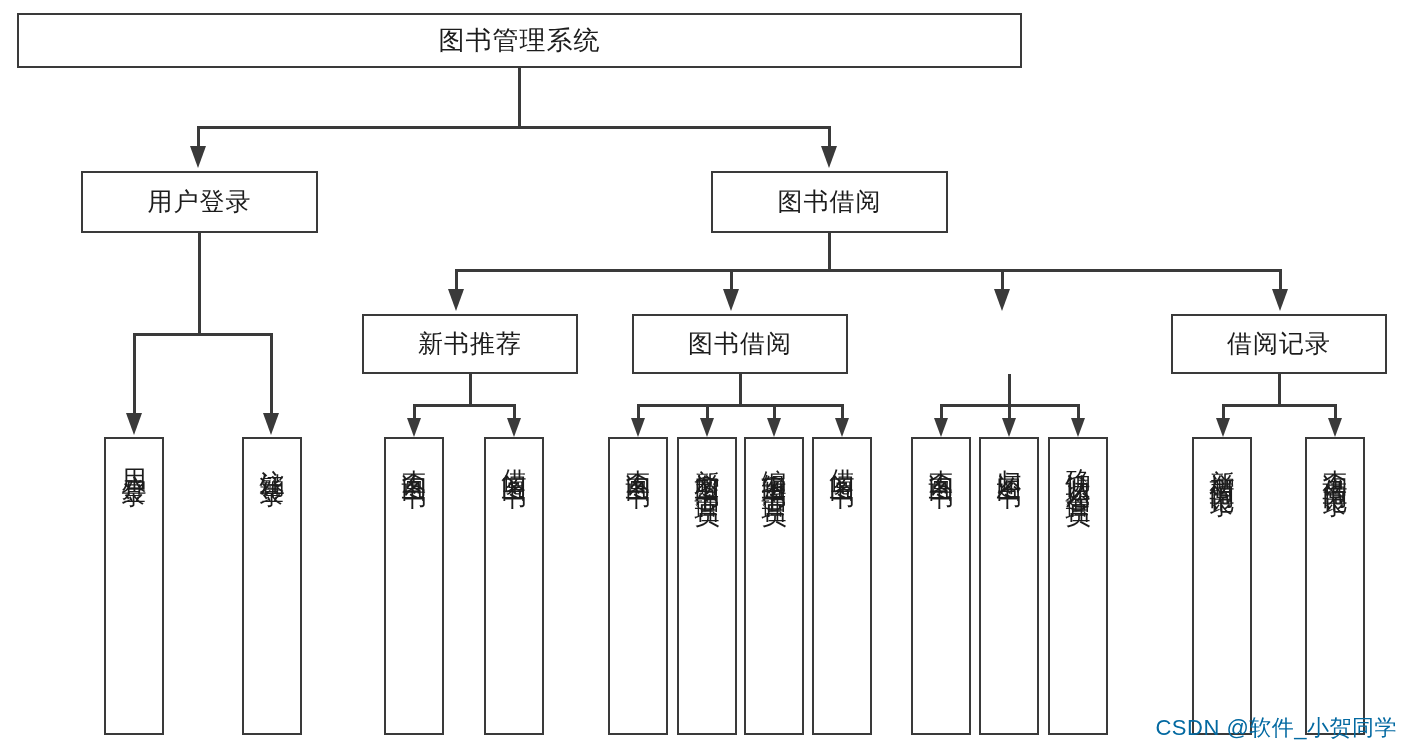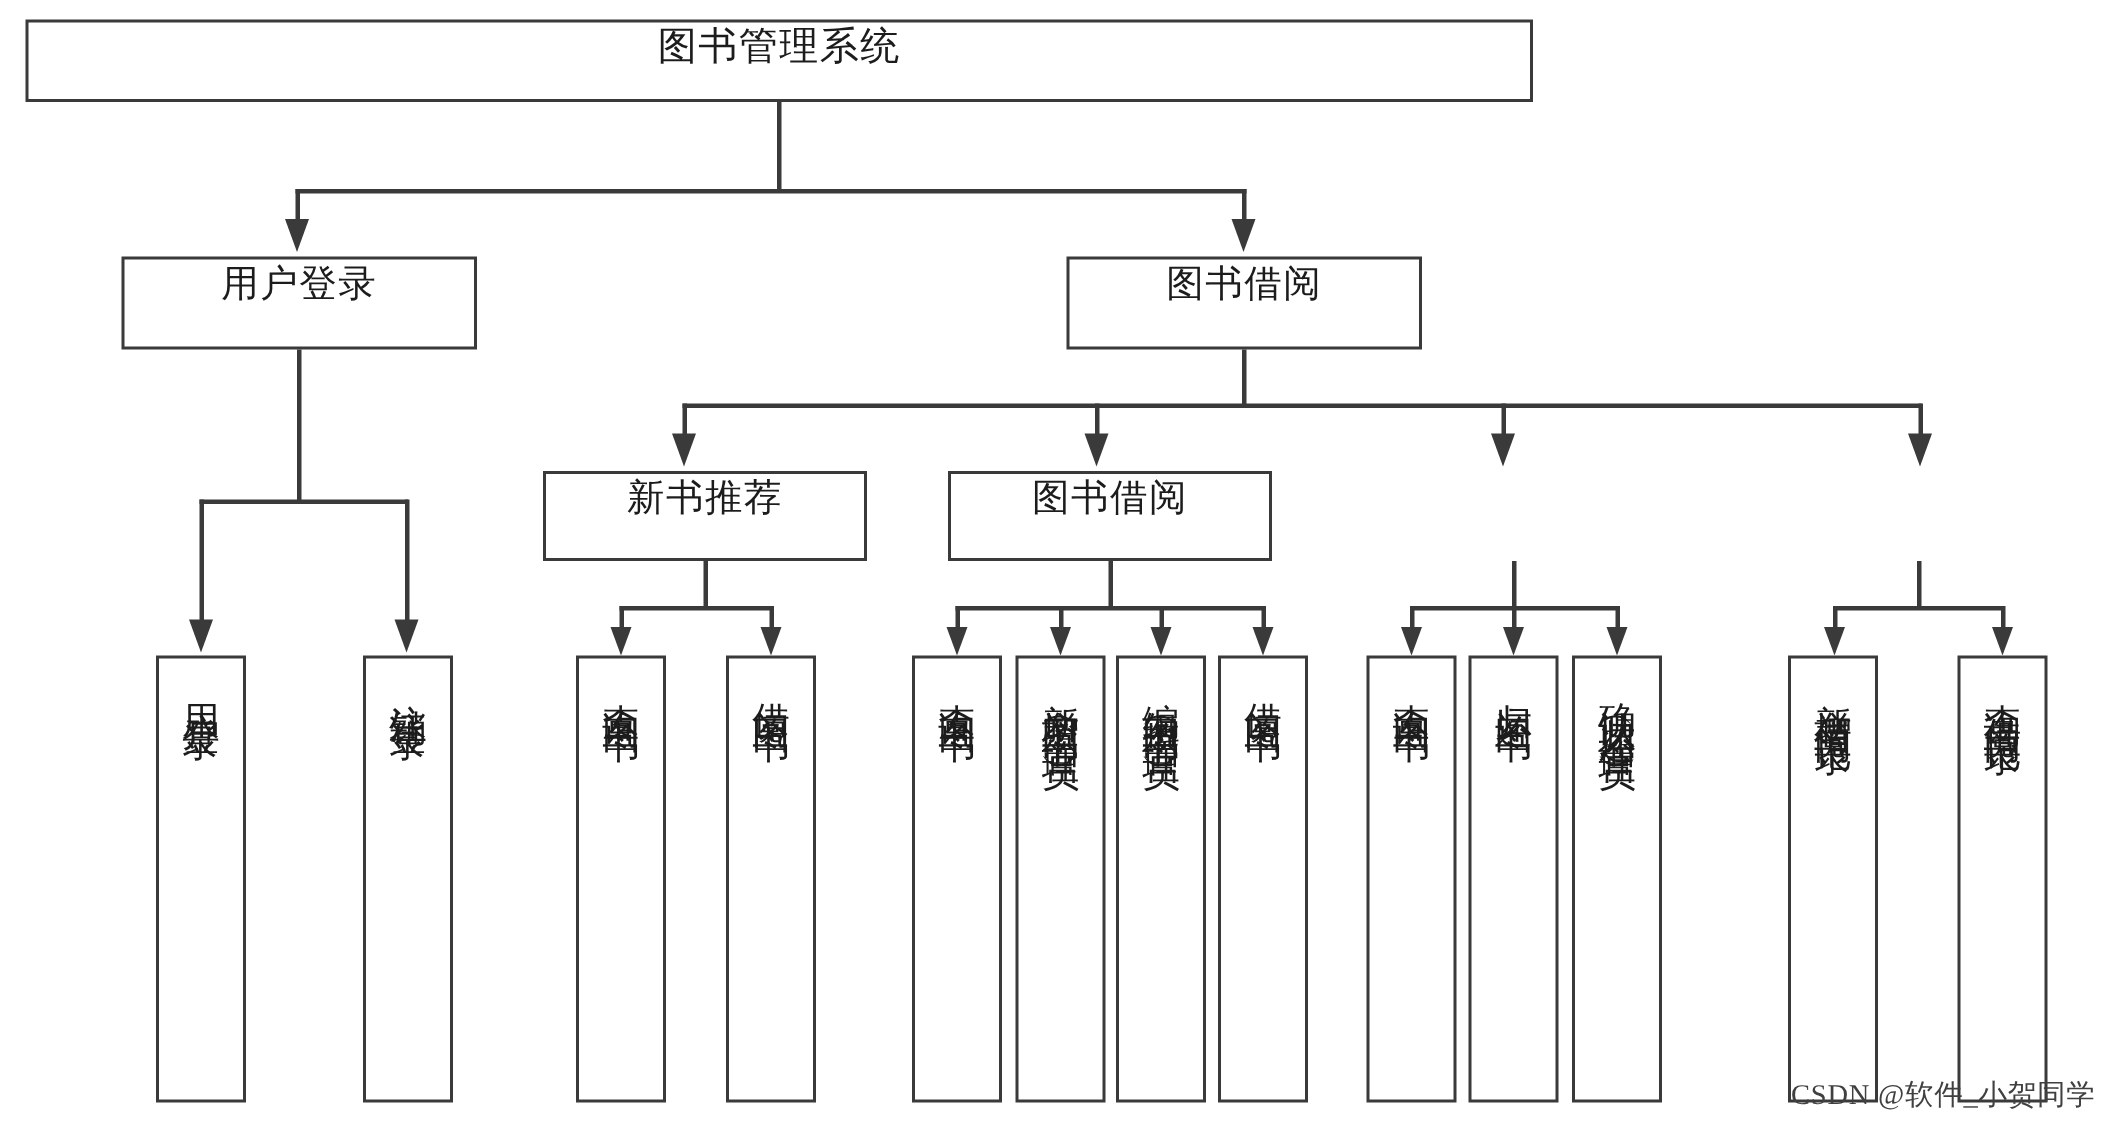--- a/index.html
+++ b/index.html
@@ -15,20 +15,21 @@
     background:#ffffff;
     overflow:hidden;
   }
   
   .node{
     position:absolute;
     box-sizing:border-box;
     border:2.5px solid #3a3a3a;
     background:#ffffff;
     display:flex;
+    align-items:center;
     justify-content:center;
     text-align:center;
   }
   .node .lbl{
     display:block;
     line-height:1.25;
     letter-spacing:1px;
     color:#1c1c1c;
     font-weight:400;
   }
@@ -70,25 +71,25 @@
   .arrow.small{
     border-left:7px solid transparent;
     border-right:7px solid transparent;
     border-top:19px solid #3a3a3a;
   }
   
   #watermark{
     position:absolute;
     right:8px;
     bottom:4px;
-    font-size:19px;
-    color:#404040;
+    font-size:22px;
+    color:#0369a1;
     letter-spacing:0.5px;
     white-space:nowrap;
-    font-family:Liberation Serif, serif;
+    font-family:Liberation Sans, sans-serif;
     pointer-events:none;
   }
 </style>
 </head>
 <body>
 
 <div id="canvas">
 
   <div class="node h root" style="left:17px;top:13px;width:1005px;height:55px;">
     <span class="lbl">图书管理系统</span>
@@ -130,20 +131,23 @@
   <div class="arrow" style="left:994px;top:289px;"></div>
 
   <div class="ln v" style="left:1279px;top:269px;width:2.5px;height:22px;"></div>
   <div class="arrow" style="left:1272px;top:289px;"></div>
 
   <div class="node h" style="left:362px;top:314px;width:216px;height:60px;">
     <span class="lbl">新书推荐</span>
   </div>
   <div class="node h" style="left:632px;top:314px;width:216px;height:60px;">
     <span class="lbl">图书借阅</span>
+  </div>
+  <div class="node h" style="left:1171px;top:314px;width:216px;height:60px;">
+    <span class="lbl">借阅记录</span>
   </div>
 
   <div class="ln v" style="left:469px;top:374px;width:2.5px;height:32px;"></div>
   <div class="ln h" style="left:413px;top:404px;width:102px;height:2.5px;"></div>
   <div class="ln v" style="left:413px;top:404px;width:2.5px;height:16px;"></div>
   <div class="arrow small" style="left:407px;top:418px;"></div>
   <div class="ln v" style="left:513px;top:404px;width:2.5px;height:16px;"></div>
   <div class="arrow small" style="left:507px;top:418px;"></div>
 
   <div class="ln v" style="left:739px;top:374px;width:2.5px;height:32px;"></div>

